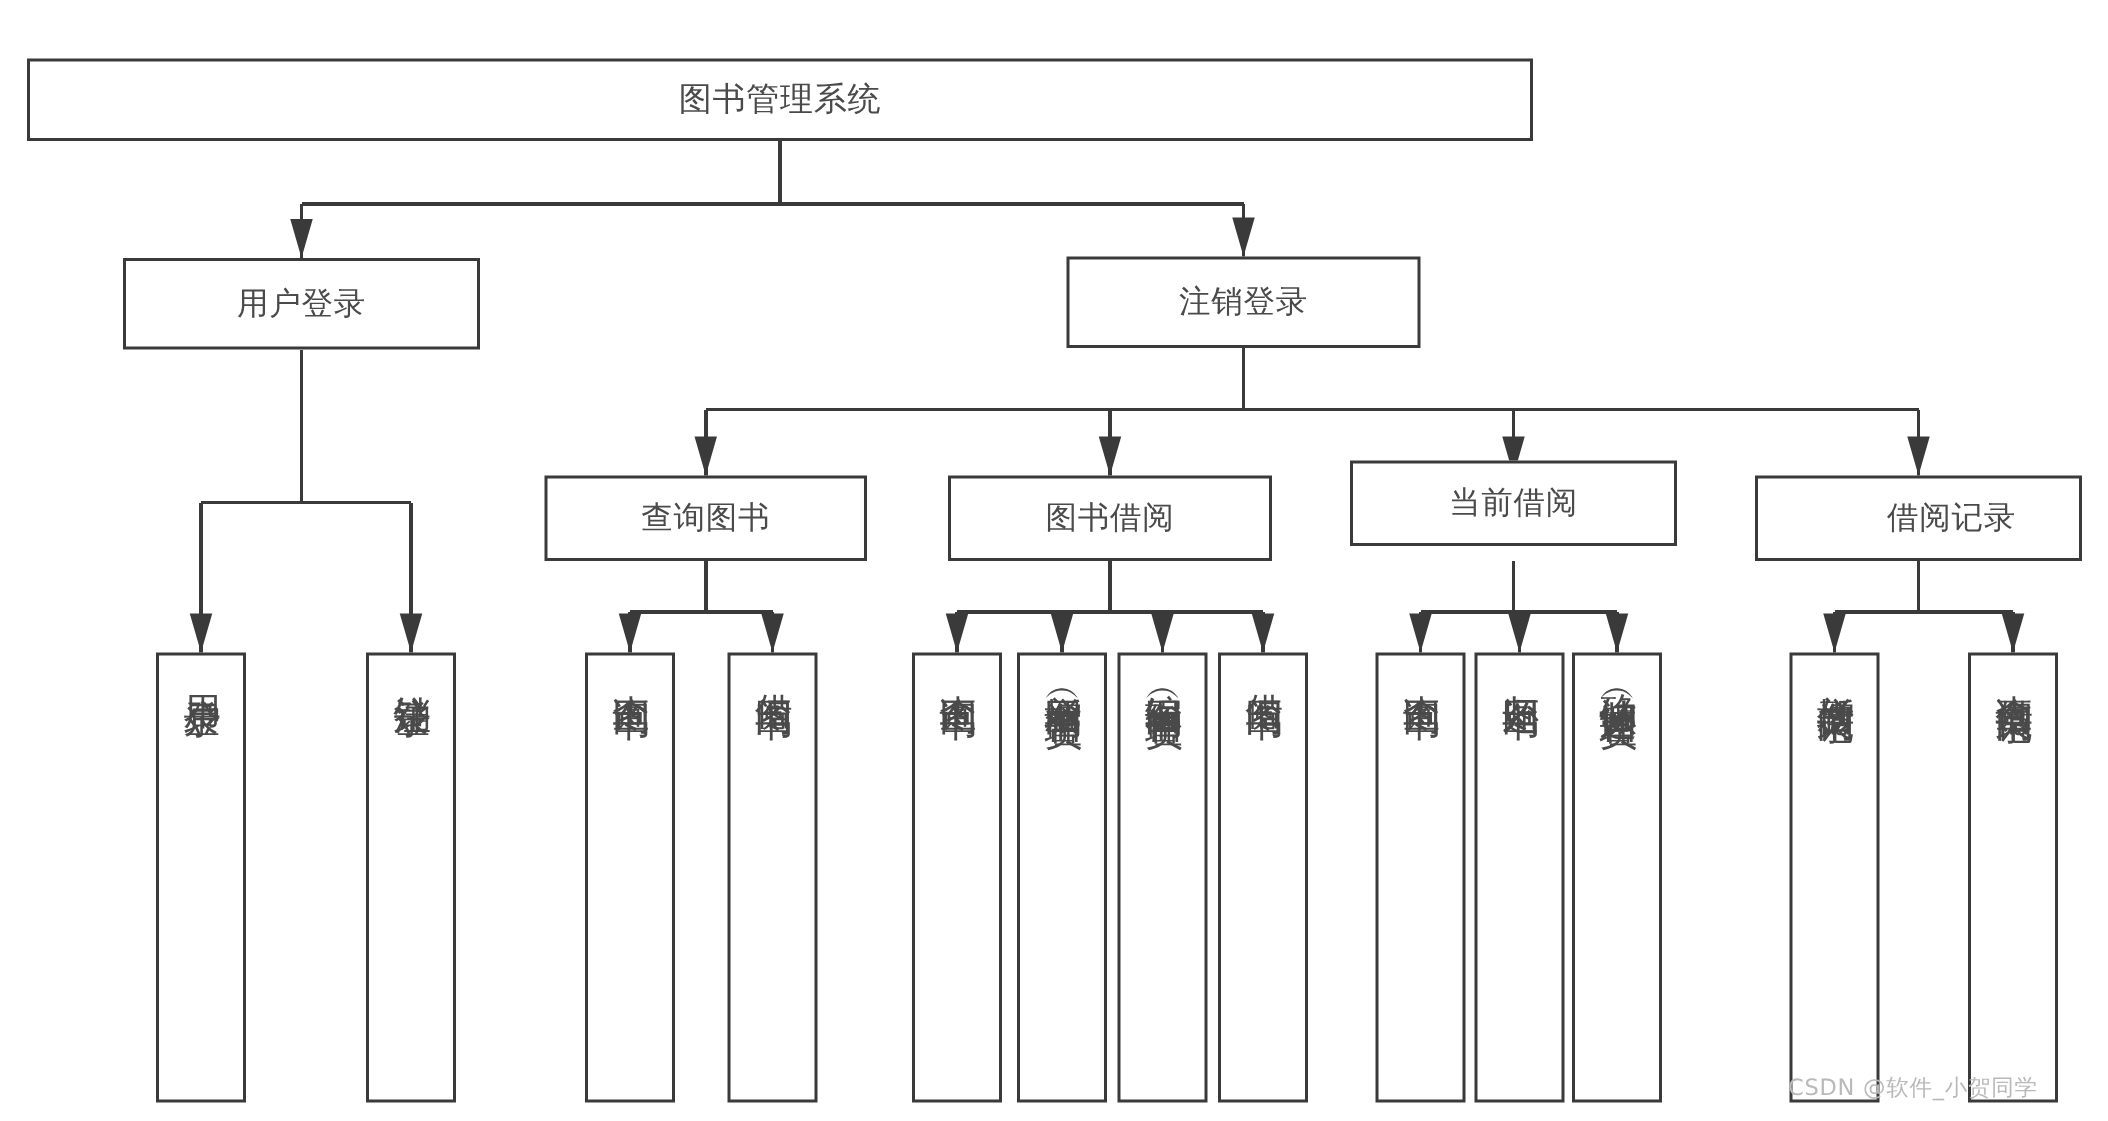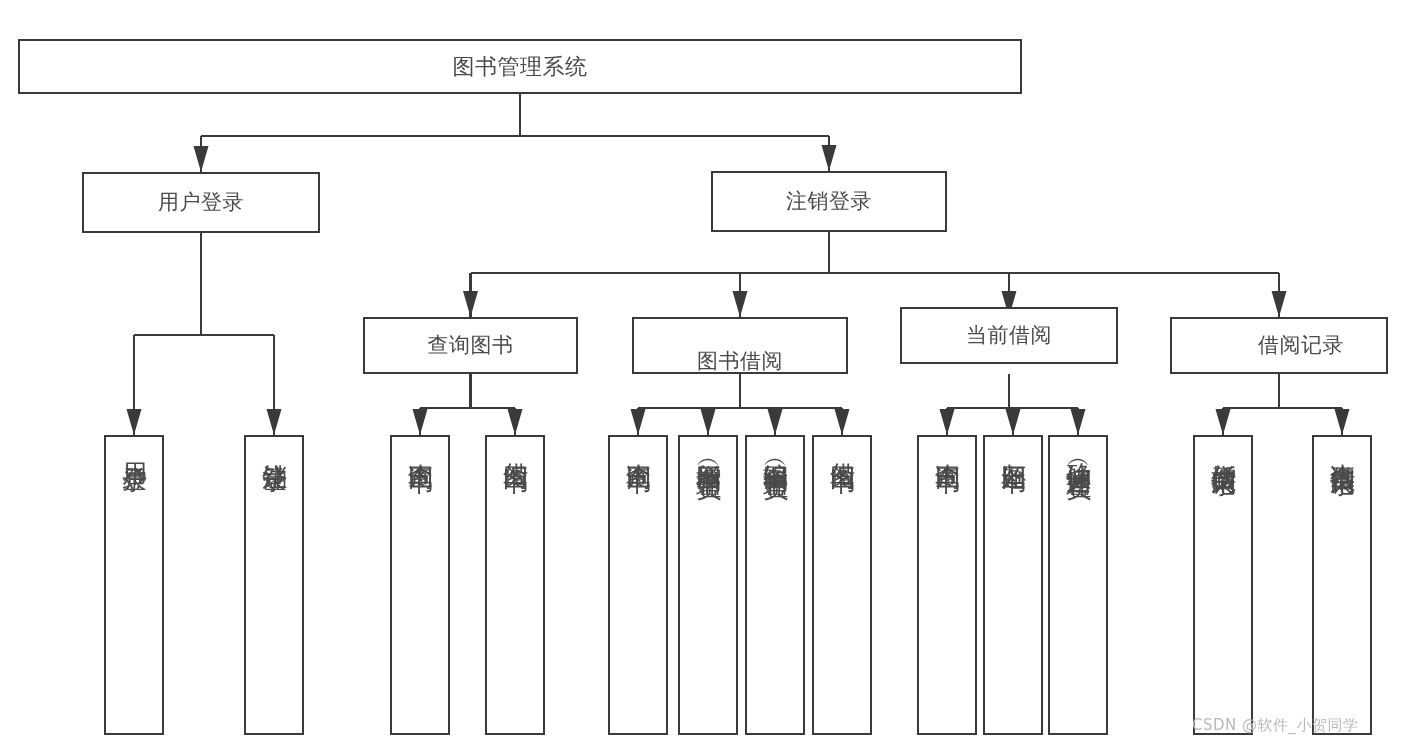--- a/index.html
+++ b/index.html
@@ -137,21 +137,21 @@
       </div>
       <div class="node horiz" id="node-user-login" style="left: 82px; top: 172px; width: 238px; height: 61px; border-color: rgb(58, 58, 58); background: rgb(255, 255, 255);">
         <span class="node-label" style="color: rgb(74, 74, 74);">用户登录</span>
       </div>
       <div class="node horiz" id="node-book-manage" style="left: 711px; top: 171px; width: 236px; height: 61px; border-color: rgb(58, 58, 58); background: rgb(255, 255, 255);">
         <span class="node-label" style="color: rgb(74, 74, 74);">注销登录</span>
       </div>
       <div class="node horiz" id="node-new-book-rec" style="left: 363px; top: 317px; width: 215px; height: 57px; border-color: rgb(58, 58, 58); background: rgb(255, 255, 255);">
         <span class="node-label" style="color: rgb(74, 74, 74);">查询图书</span>
       </div>
-      <div class="node horiz" id="node-book-borrow" style="left: 632px; top: 317px; width: 216px; height: 57px; border-color: rgb(58, 58, 58); background: rgb(255, 255, 255); align-items: flex-end;">
+      <div class="node horiz" id="node-book-borrow" style="left: 632px; top: 317px; width: 216px; height: 57px; border-color: rgb(58, 58, 58); background: rgb(255, 255, 255);">
         <span class="node-label" style="color: rgb(74, 74, 74);">图书借阅</span>
       </div>
       <div class="node horiz" id="node-current-borrow" style="left: 900px; top: 307px; width: 218px; height: 57px; border-color: rgb(58, 58, 58); background: rgb(255, 255, 255);">
         <span class="node-label" style="color: rgb(74, 74, 74);">当前借阅</span>
       </div>
       <div class="node horiz" id="node-borrow-record" style="left: 1170px; top: 317px; width: 218px; height: 57px; border-color: rgb(58, 58, 58); background: rgb(255, 255, 255); padding-left: 44px;">
         <span class="node-label" style="color: rgb(74, 74, 74);">借阅记录</span>
       </div>
       <div class="node leaf" id="node-leaf-user-login" style="left: 104px; top: 435px; width: 60px; height: 300px; border-color: rgb(58, 58, 58); background: rgb(255, 255, 255);">
         <span class="node-label" style="color: rgb(74, 74, 74);">用户登录</span>

